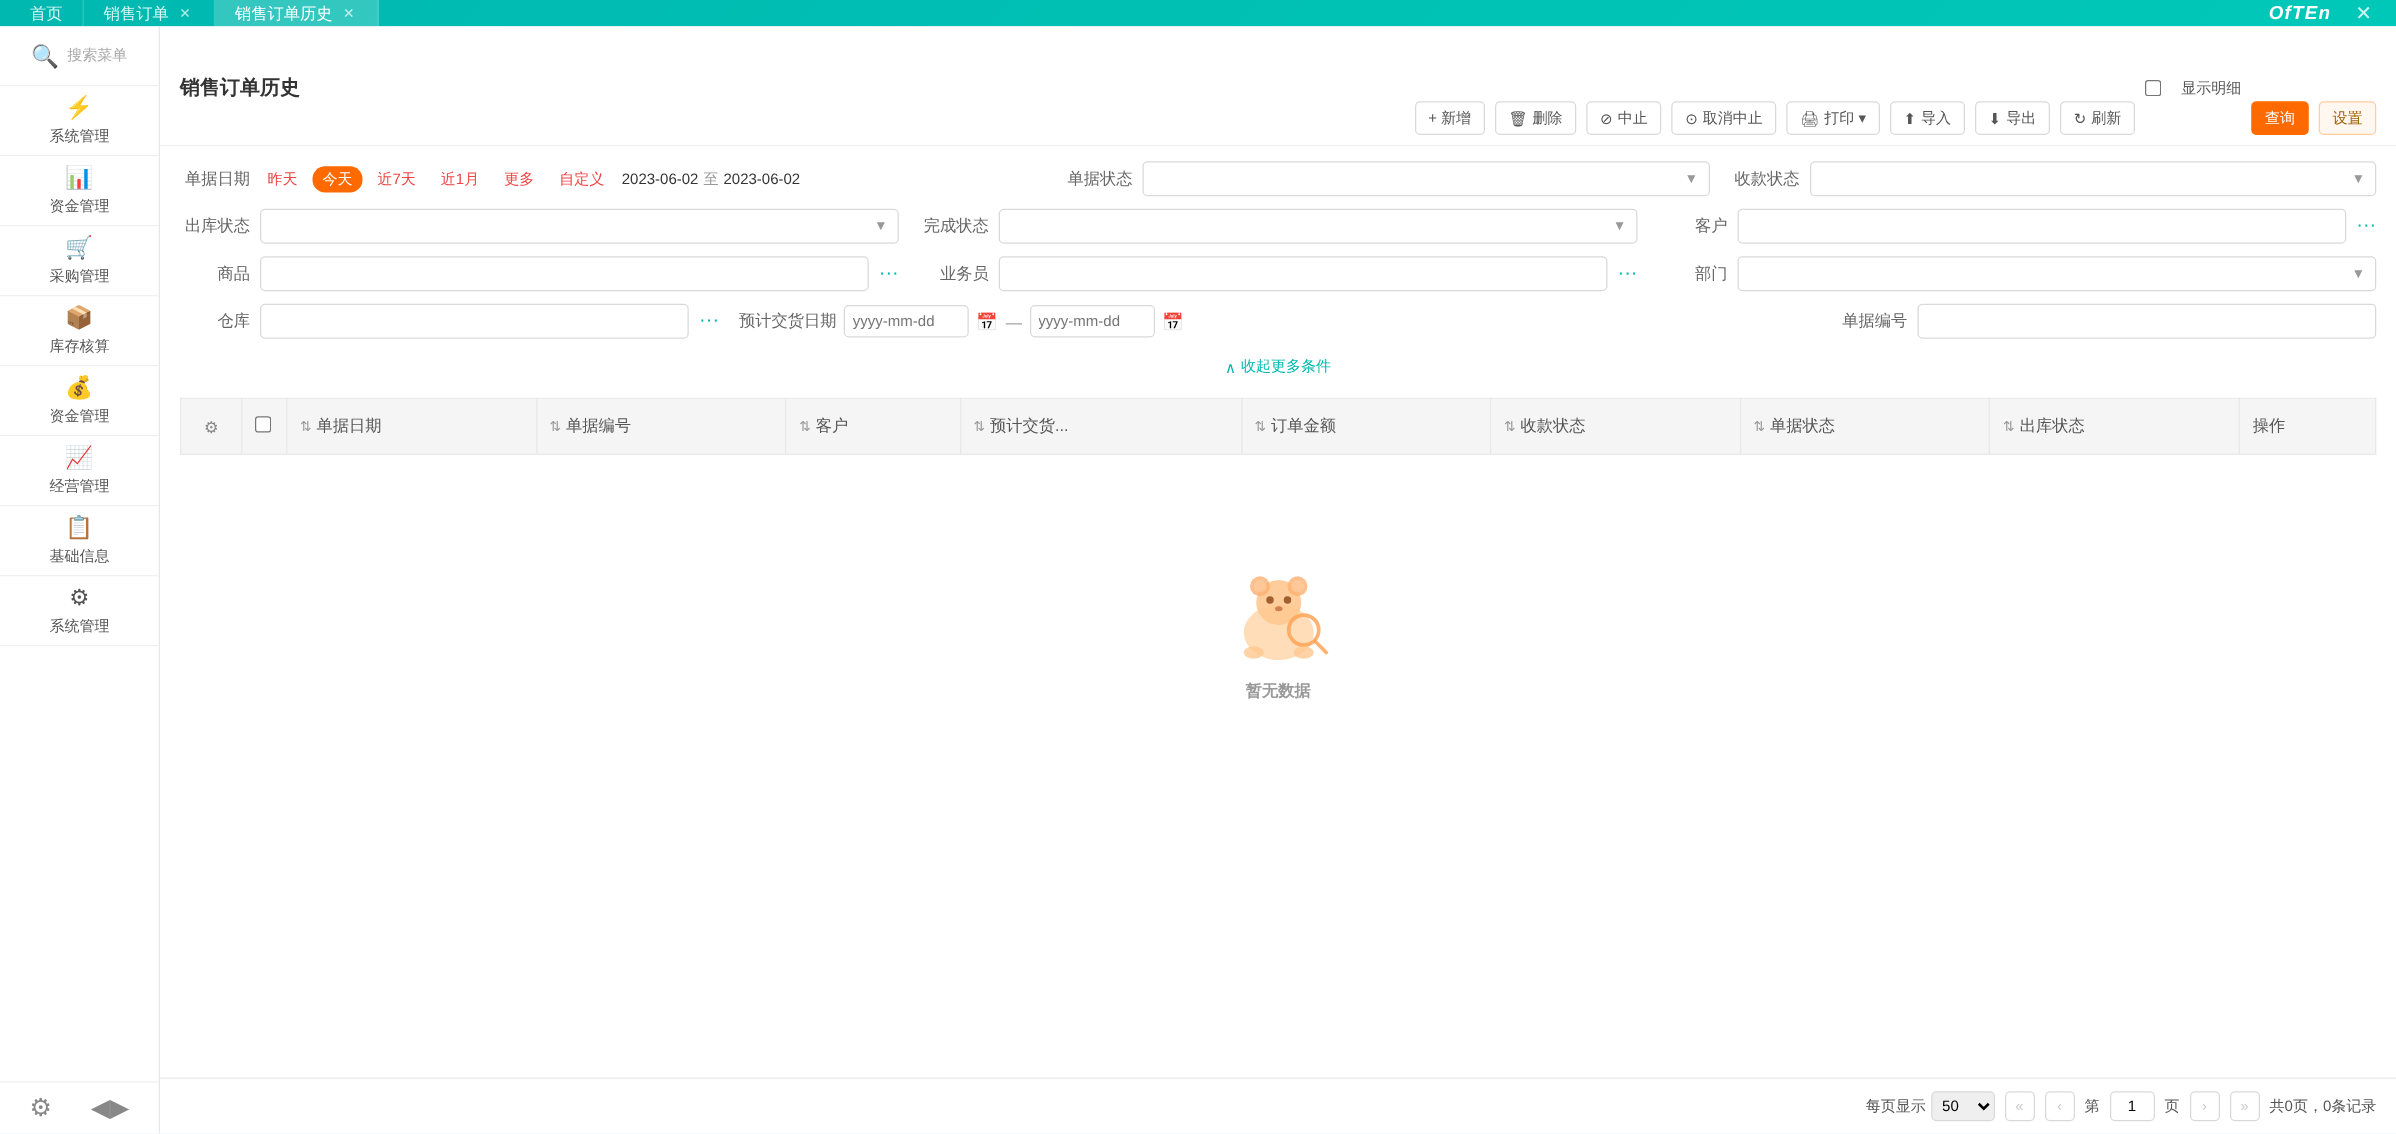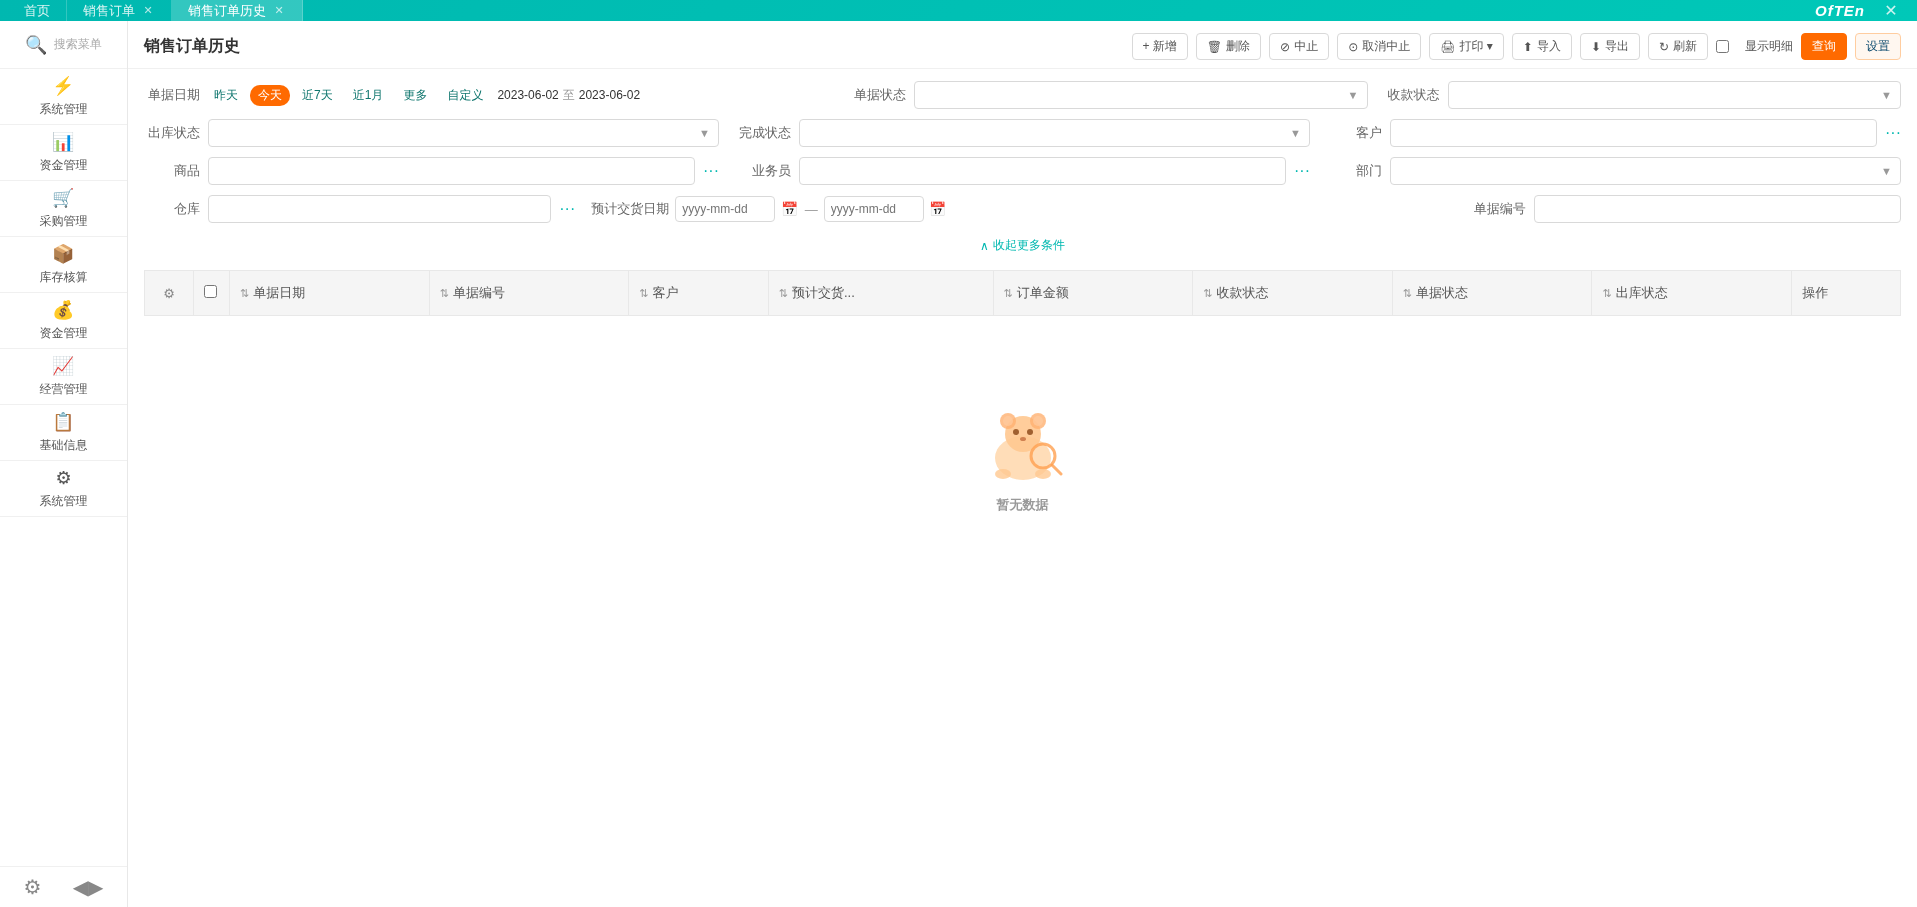--- a/index.html
+++ b/index.html
@@ -144,20 +144,21 @@
       align-items: center;
       gap: 4px;
       padding: 4px 10px;
       border: 1px solid #d9d9d9;
       border-radius: 4px;
       background: #fff;
       cursor: pointer;
       font-size: 12px;
       color: #555;
       white-space: nowrap;
+      margin-top: 48px;
     }
     .toolbar-btn.primary {
       background: #ff6a00;
       color: #fff;
       border-color: #ff6a00;
     }
     .display-detail-check {
       display: flex;
       align-items: center;
       gap: 16px;
@@ -218,21 +219,21 @@
     .date-tabs {
       display: flex;
       align-items: center;
       gap: 4px;
     }
     .date-tab {
       padding: 2px 8px;
       border-radius: 10px;
       font-size: 12px;
       cursor: pointer;
-      color: #0f766e;
+      color: #ef4444;
     }
     .date-tab.active {
       background: #ff6a00;
       color: #fff;
       text-align: center;
     }
     .date-input-group {
       display: flex;
       align-items: center;
       gap: 4px;
@@ -476,21 +477,21 @@
           <span>↻</span>
           <span> 刷新</span>
         </button>
         <div class="display-detail-check">
           <input type="checkbox" style="">
           <span>显示明细</span>
         </div>
         <button class="toolbar-btn primary">
           <span>查询</span>
         </button>
-        <button class="toolbar-btn" style="background:#fff7f0;border-color:#ffcda0;color:#0c4a6e;">
+        <button class="toolbar-btn" style="background:#fff7f0;border-color:#ffcda0;color:#a16207;">
           <span>设置</span>
         </button>
       </div>
     </div>
 
     <div class="filter-area">
 
       <div class="filter-row">
         <div class="filter-item" style="flex:2;gap:6px;">
           <span class="filter-label">单据日期</span>
@@ -683,15 +684,34 @@
                   <ellipse cx="70" cy="78" rx="8" ry="5" fill="#ffc890" opacity="0.8"></ellipse>
                 </svg>
                 <span>暂无数据</span>
               </div>
             </td>
           </tr>
         </tbody>
       </table>
     </div>
 
+    <div class="pagination-bar">
+      <div class="page-size-select">
+        <span>每页显示</span>
+        <select class="page-size-dropdown">
+          <option>10</option>
+          <option>20</option>
+          <option selected="">50</option>
+          <option>100</option>
+        </select>
+      </div>
+      <div class="page-nav-btn disabled">«</div>
+      <div class="page-nav-btn disabled">‹</div>
+      <span>第</span>
+      <input class="page-input" type="text" value="1" style="">
+      <span>页</span>
+      <div class="page-nav-btn disabled">›</div>
+      <div class="page-nav-btn disabled">»</div>
+      <span>共0页，0条记录</span>
+    </div>
 
   </div>
 </div>
 
 </body></html>

